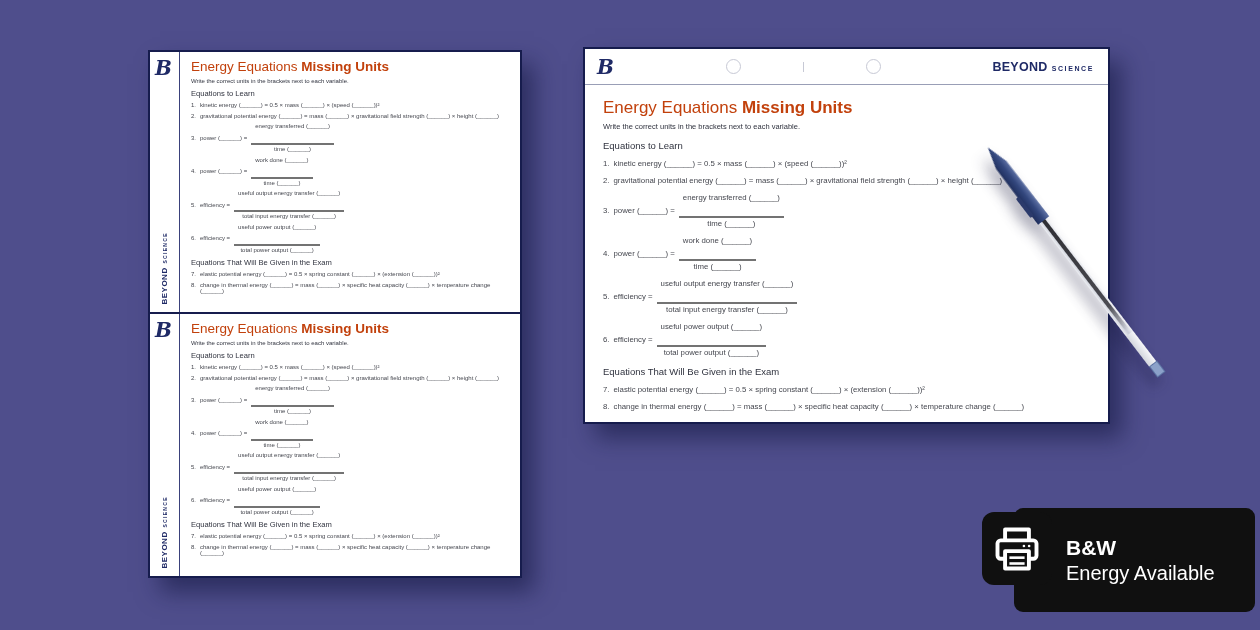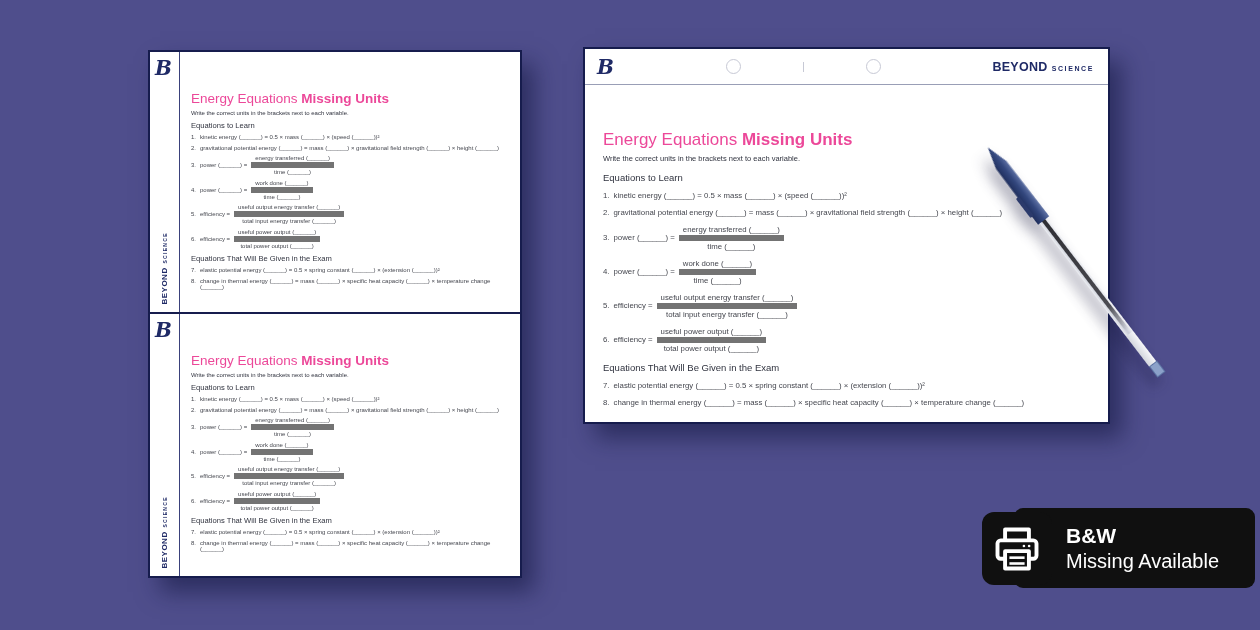--- a/index.html
+++ b/index.html
@@ -34,31 +34,31 @@
   .vbrand {
     position:absolute; bottom:7px; left:6px;
     writing-mode:vertical-rl; transform:rotate(180deg);
     color:#1f2a66; white-space:nowrap;
   }
   .vb-main { font-weight:700; font-size:8px; letter-spacing:.5px; }
   .vb-sub  { font-weight:700; font-size:5px; letter-spacing:1.3px; margin-inline-start:4px; }
 
   
   .ws-content { flex:1; color:#45474f; overflow:hidden; }
-  .ws-title { color:#ec4899; line-height:1.15;margin-top:32px; }
+  .ws-title { color:#c2410c; line-height:1.15; }
   .t-reg { font-weight:400; }
   .t-bold { font-weight:700; margin-left:.28em; }
   .ws-instruction { color:#30333f; }
   .ws-section { font-weight:400; color:#30333f; }
 
   .eq-row { display:flex; gap:4px; align-items:baseline; }
   .eq-frac-row { align-items:center; }
   .eq-num { flex:0 0 auto; }
   .frac { display:inline-block; text-align:center; }
-  .frac .numer { display:block; border-bottom:6px solid #737373; padding:0 4px 1px; }
+  .frac .numer { display:block; border-bottom:2px solid #737373; padding:0 4px 14px; }
   .frac .denom { display:block; padding-top:1px; }
 
   .ws-small { padding:7px 8px 4px 11px; }
   .ws-small .ws-title { font-size:13.5px; margin-bottom:3px; }
   .ws-small .ws-instruction { font-size:6px; margin-bottom:5px; }
   .ws-small .ws-section { font-size:7.6px; margin:5px 0 4px; }
   .ws-small .eq-list { font-size:6px; }
   .ws-small .eq-row { margin:4.5px 0; }
 
   .ws-large { padding:13px 8px 8px 18px; }
@@ -111,21 +111,21 @@
     position:absolute; left:234px; top:4px; width:38px; height:8.5px;
     background:linear-gradient(180deg,#f6f7f9 0%,#d3d6dd 100%);
   }
   .pen-plug {
     position:absolute; left:272px; top:3px; width:14px; height:10px;
     background:#8ba1c9; border:1px solid #5d74a4;
   }
 
   
   .badge-bar {
-    position:absolute; left:1014px; top:508px; width:241px; height:80px;
+    position:absolute; left:1014px; top:508px; width:241px; height:104px;
     background:#101010; border-radius:9px; z-index:40;
     display:flex; align-items:center; padding-left:52px;
   }
   .badge-text { color:#ffffff; line-height:1.2; }
   .badge-line1 { font-weight:700; font-size:21px; }
   .badge-line2 { font-size:20px; }
   .badge-icon {
     position:absolute; left:982px; top:512px; width:70px; height:73px;
     background:#101010; border-radius:12px; z-index:41;
     display:flex; align-items:center; justify-content:center;
@@ -354,21 +354,21 @@
   <div class="pen-ink"></div>
   <div class="pen-clear"></div>
   <div class="pen-plug"></div>
   <div class="pen-cap"></div>
   <div class="pen-clip"></div>
 </div>
 
 <div class="badge-bar">
   <div class="badge-text">
     <div class="badge-line1">B&amp;W</div>
-    <div class="badge-line2">Missing Available</div>
+    <div class="badge-line2">Energy Available</div>
   </div>
 </div>
 <div class="badge-icon">
   <svg viewBox="0 0 24 24" fill="none" stroke="#ffffff" stroke-width="1.8" stroke-linejoin="round">
     <path d="M6.5 8 V3 h11 v5"></path>
     <rect x="3" y="8" width="18" height="8.5" rx="1.5"></rect>
     <rect x="6.5" y="13" width="11" height="8" fill="#101010"></rect>
     <line x1="8.5" y1="16" x2="15.5" y2="16" stroke-width="1.2"></line>
     <line x1="8.5" y1="18.7" x2="15.5" y2="18.7" stroke-width="1.2"></line>
     <circle cx="15.2" cy="10.6" r="0.6" fill="#ffffff" stroke="none"></circle>

